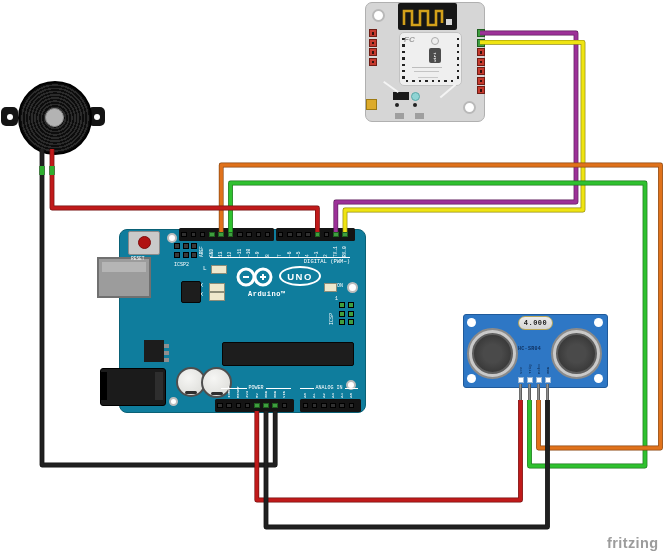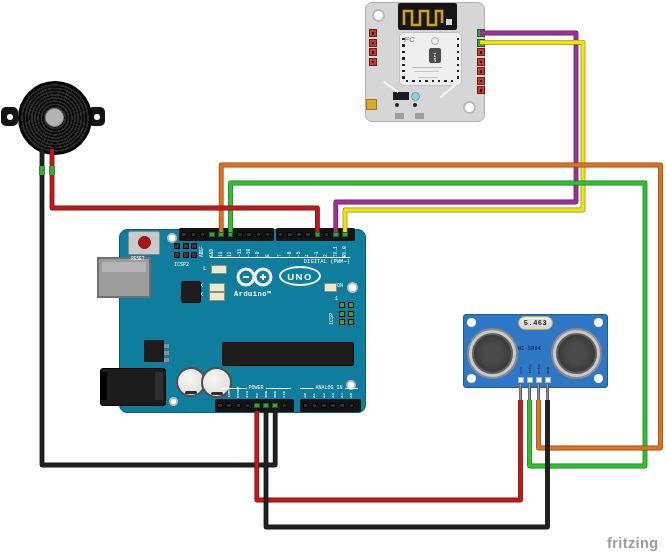--- a/index.html
+++ b/index.html
@@ -153,21 +153,21 @@
     <div class="abs" style="left:233px;top:264px;">
       <svg width="44" height="26">
         <circle cx="13" cy="13" r="8" fill="none" stroke="#fff" stroke-width="3"></circle>
         <circle cx="30" cy="13" r="8" fill="none" stroke="#fff" stroke-width="3"></circle>
         <line x1="10" y1="13" x2="16" y2="13" stroke="#fff" stroke-width="2"></line>
         <line x1="27" y1="13" x2="33" y2="13" stroke="#fff" stroke-width="2"></line>
         <line x1="30" y1="10" x2="30" y2="16" stroke="#fff" stroke-width="2"></line>
       </svg>
     </div>
     <div class="abs" style="left:279px;top:266px;width:42px;height:20px;border:2px solid #fff;border-radius:50%;box-sizing:border-box;display:flex;align-items:center;justify-content:center;color:#fff;font:bold 9.5px 'Liberation Sans',sans-serif;letter-spacing:1.5px;">UNO</div>
-    <div class="abs" style="left:234px;top:290px;color:#fff;font:bold 7px 'Liberation Mono',monospace;letter-spacing:.5px;text-align:right;">Arduino™</div>
+    <div class="abs" style="left:248px;top:290px;color:#fff;font:bold 7px 'Liberation Mono',monospace;letter-spacing:.5px;text-align:right;">Arduino™</div>
 
     <div class="icbk" style="left:181px;top:281px;width:18px;height:20px;"></div>
     <div class="icbk" style="left:222px;top:342px;width:130px;height:22px;"></div>
     <div class="abs" style="left:144px;top:340px;width:20px;height:22px;background:#1c1c1c;"></div>
     <div class="abs" style="left:164px;top:344px;width:5px;height:4px;background:#8f8f8f;"></div>
     <div class="abs" style="left:164px;top:351px;width:5px;height:4px;background:#8f8f8f;"></div>
     <div class="abs" style="left:164px;top:358px;width:5px;height:4px;background:#8f8f8f;"></div>
     <div class="capc" style="left:176px;top:367px;width:26px;height:26px;"></div>
     <div class="capc" style="left:201px;top:367px;width:27px;height:27px;"></div>
 
@@ -200,21 +200,21 @@
       <span class="wline" style="position:static;flex:1;"></span>
     </div>
   </div>
 
   <div>
     <div class="sonar-board" style="left:463px;top:314px;width:143px;height:72px;"></div>
     <div class="hole" style="left:466.5px;top:317.5px;width:9px;height:9px;"></div>
     <div class="hole" style="left:593.5px;top:317.5px;width:9px;height:9px;"></div>
     <div class="hole" style="left:466.5px;top:373.5px;width:9px;height:9px;"></div>
     <div class="hole" style="left:593.5px;top:373.5px;width:9px;height:9px;"></div>
-    <div class="xtal" style="left:518px;top:316px;width:33px;height:12px;">5.463</div>
+    <div class="xtal" style="left:518px;top:316px;width:33px;height:12px;">4.000</div>
     <div class="tducer-o" style="left:466.5px;top:327.5px;width:47px;height:47px;"></div>
     <div class="tducer-i" style="left:471.5px;top:332.5px;width:37px;height:37px;"></div>
     <div class="tducer-o" style="left:550.5px;top:327.5px;width:47px;height:47px;"></div>
     <div class="tducer-i" style="left:555.5px;top:332.5px;width:37px;height:37px;"></div>
     <div class="abs" style="left:518px;top:346px;font:bold 5px 'Liberation Mono',monospace;color:#0e2f5e;letter-spacing:.3px;">HC-SR04</div>
     <div id="sonar-pins">
         <span class="spad" style="left:517.5px;top:377px;"></span>
         <span class="mpin" style="left:518.75px;top:384px;height:17px;"></span>
         <span class="vlab" style="left:518.5px;top:374px;font-size:4px;color:#0e2a50;">VCC</span>
         <span class="spad" style="left:526.5px;top:377px;"></span>

